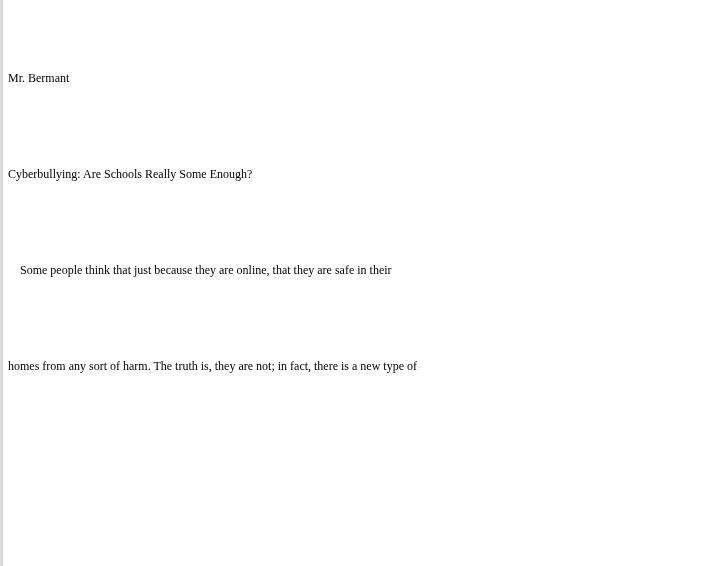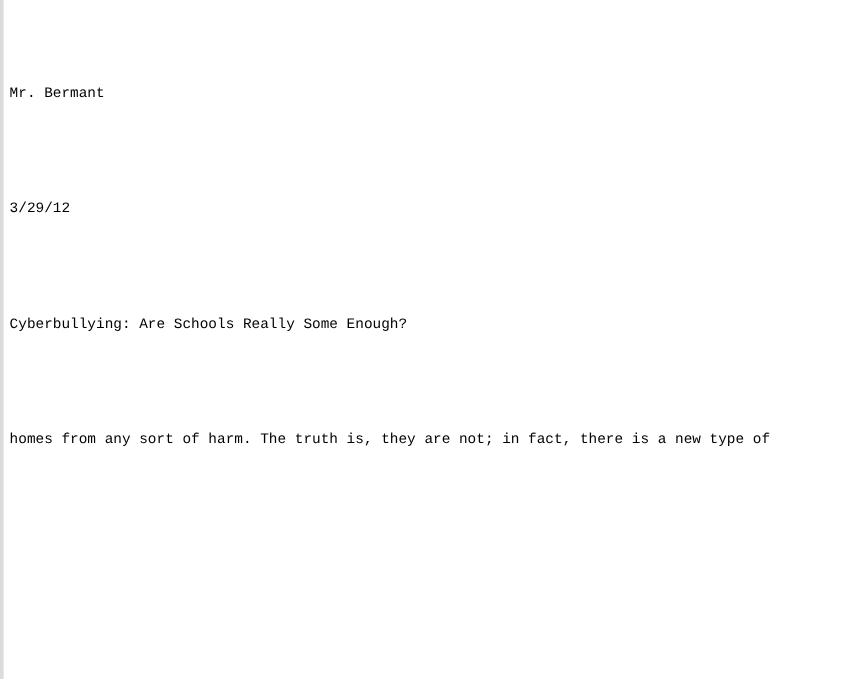--- a/index.html
+++ b/index.html
@@ -27,31 +27,32 @@
     top: -2px;
     width: 700px;
     font-family: "Liberation Mono", "DejaVu Sans Mono", monospace;
     font-size: 12px;
     line-height: 32px;
     color: #000000;
     white-space: pre;
   }
   .line {
     height: 32px;
+    font-family: Liberation Serif, serif;
   }
 </style>
 </head>
 <body>
 
 <div class="left-strip"></div>
 
 <div class="doc">
   <div class="line">Mr. Bermant</div>
-  <div class="line">3/29/12</div>
   <div class="line">Cyberbullying: Are Schools Really Some Enough?</div>
+  <div class="line">    Some people think that just because they are online, that they are safe in their</div>
   <div class="line">homes from any sort of harm. The truth is, they are not; in fact, there is a new type of</div>
   
   
   
   
   
   
   
   
   

